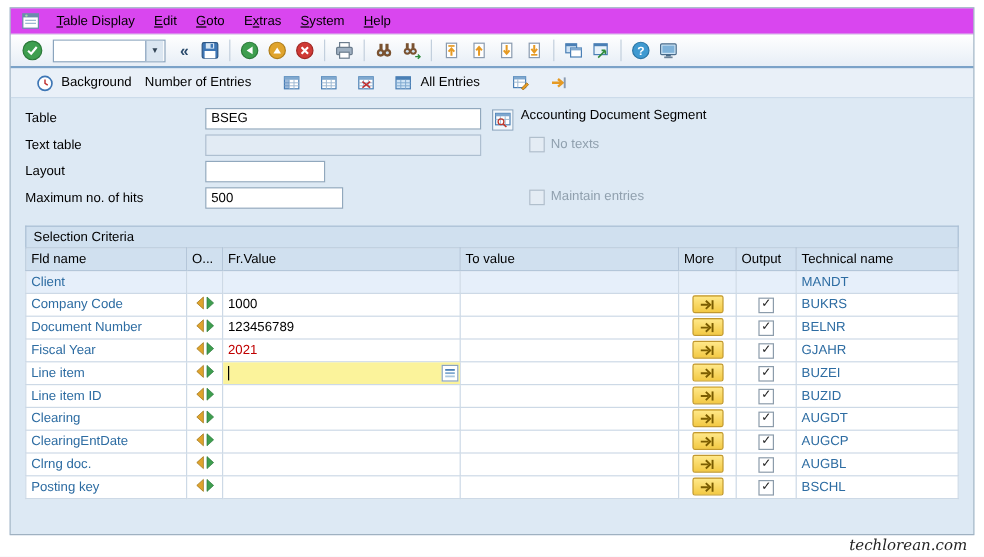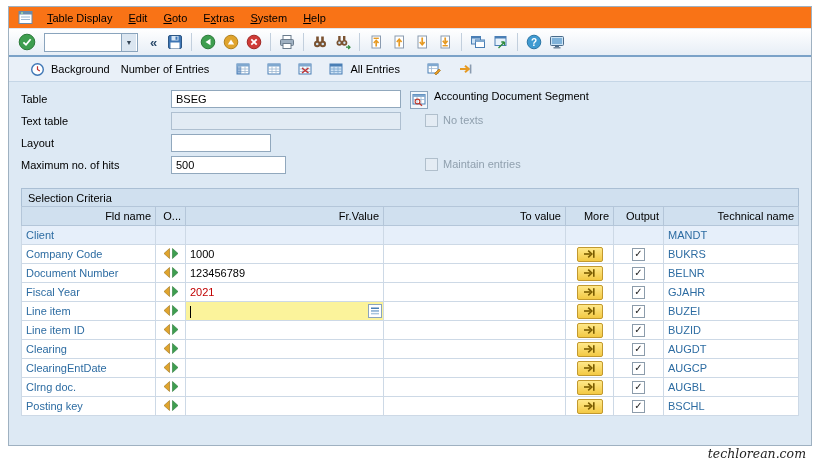--- a/index.html
+++ b/index.html
@@ -1,20 +1,20 @@
 <!DOCTYPE html>
 <html><head>
 <meta charset="utf-8">
 <style>
   *{box-sizing:border-box;margin:0;padding:0}
   html,body{width:820px;height:464px;overflow:hidden}
   body{background:#fff;font-family:"Liberation Sans",sans-serif;font-size:11px;color:#000;position:relative}
   .window{position:absolute;left:8px;top:6px;width:804px;height:440px;border:1px solid #9fb1c1;background:#dde9f4;display:flex;flex-direction:column}
 
-  .menu-bar{height:22px;background:#f97316;border-bottom:1px solid #dfe5ec;display:flex;align-items:center;padding:0 6px}
+  .menu-bar{height:22px;background:#d946ef;border-bottom:1px solid #dfe5ec;display:flex;align-items:center;padding:0 6px}
   .menu-items{display:flex;align-items:center}
   .menu-item{padding:2px 8px;cursor:default;white-space:nowrap}
   .sys-icon{margin-right:4px;display:inline-flex}
 
   .toolbar{height:28px;background:linear-gradient(#ffffff,#e7eef6);border-bottom:2px solid #7ba2c8;display:flex;align-items:center;padding:0 8px;gap:3px}
   .enter-btn{width:19px;height:19px;border:0;background:transparent;display:inline-flex;align-items:center;justify-content:center}
   .cmd{display:flex;align-items:center;border:1px solid #8aa4bd;background:#fff;height:19px;width:94px;margin:0 4px}
   .cmd input{border:0;outline:0;width:76px;height:16px;font:inherit;padding:0 2px}
   .cmd .dd{width:15px;height:17px;background:#dbe6f1;border-left:1px solid #8aa4bd;font-size:7px;display:flex;align-items:center;justify-content:center;color:#345}
   .collapse{color:#2a4a6b;font-weight:bold;padding:0 5px;font-size:13px}
@@ -28,29 +28,29 @@
   .app-btn{display:inline-flex;align-items:center;gap:4px;padding:2px 5px;background:transparent;border:0;font:inherit;cursor:default}
   .gapx{width:12px;height:1px}
 
   .content{flex:1;padding:6px 12px 0 12px;background:#dde9f4}
   .form-row{position:relative;height:22px;display:flex;align-items:center}
   .f-label{width:150px}
   .field{height:18px;border:1px solid #91a8bd;background:#fff;padding:0 4px;display:flex;align-items:center;overflow:hidden}
   .field.disabled{background:#e2ebf4;border-color:#aebfd0}
   .sz-large{width:230px}.sz-small{width:100px}.sz-medium{width:115px}
   .f-extra{position:absolute;left:388px;top:2px;display:flex;align-items:flex-start;gap:5px}
-  .f-extra.cbx{left:404px;top:4px}
+  .f-extra.cbx{left:420px;top:4px}
   .cb{width:13px;height:13px;border:1px solid #8c9cab;background:#fff;display:inline-flex;align-items:center;justify-content:center;font-size:10px;line-height:10px;color:#222}
   .cb.disabled{background:#e4ecf4;border-color:#b0bfcc}
   .cb-label.disabled{color:#90a0ae}
 
   .sel-area{margin-top:12px}
   .sel-head{height:18px;background:#d0e0ef;border:1px solid #aabfd4;border-bottom:0;display:flex;align-items:center;padding:8px 6px}
   table.sel{width:100%;border-collapse:collapse;background:#fff;table-layout:fixed}
-  table.sel th{background:#d0e0ef;border:1px solid #b4c6d9;font-weight:normal;text-align:right;padding:2px 4px;height:19px;overflow:hidden;white-space:nowrap}
+  table.sel th{background:#d0e0ef;border:1px solid #b4c6d9;font-weight:normal;text-align:left;padding:2px 4px;height:19px;overflow:hidden;white-space:nowrap}
   table.sel td{border:1px solid #cdd9e6;height:19px;padding:0 4px;overflow:hidden;white-space:nowrap}
   td.fld,td.tech{color:#2d6ca2}
   tr.ro td{background:#e6effa}
   td.val{background:#fff}
   td.val.focused{background:#fbf39b;position:relative}
   td.op,td.more,td.out{text-align:center;padding:0}
   .red{color:#c00000}
   .more-btn{width:26px;height:15px;border:1px solid #c2992e;border-radius:2px;background:linear-gradient(#ffe889,#f3c944);display:inline-flex;align-items:center;justify-content:center;padding:0}
   .caret{display:inline-block;width:1px;height:12px;background:#000;vertical-align:middle;margin-right:1px}
   .f4{position:absolute;right:1px;top:2px;width:14px;height:14px;display:inline-flex;align-items:center;justify-content:center;background:#fff;border:1px solid #8aa4bd}

